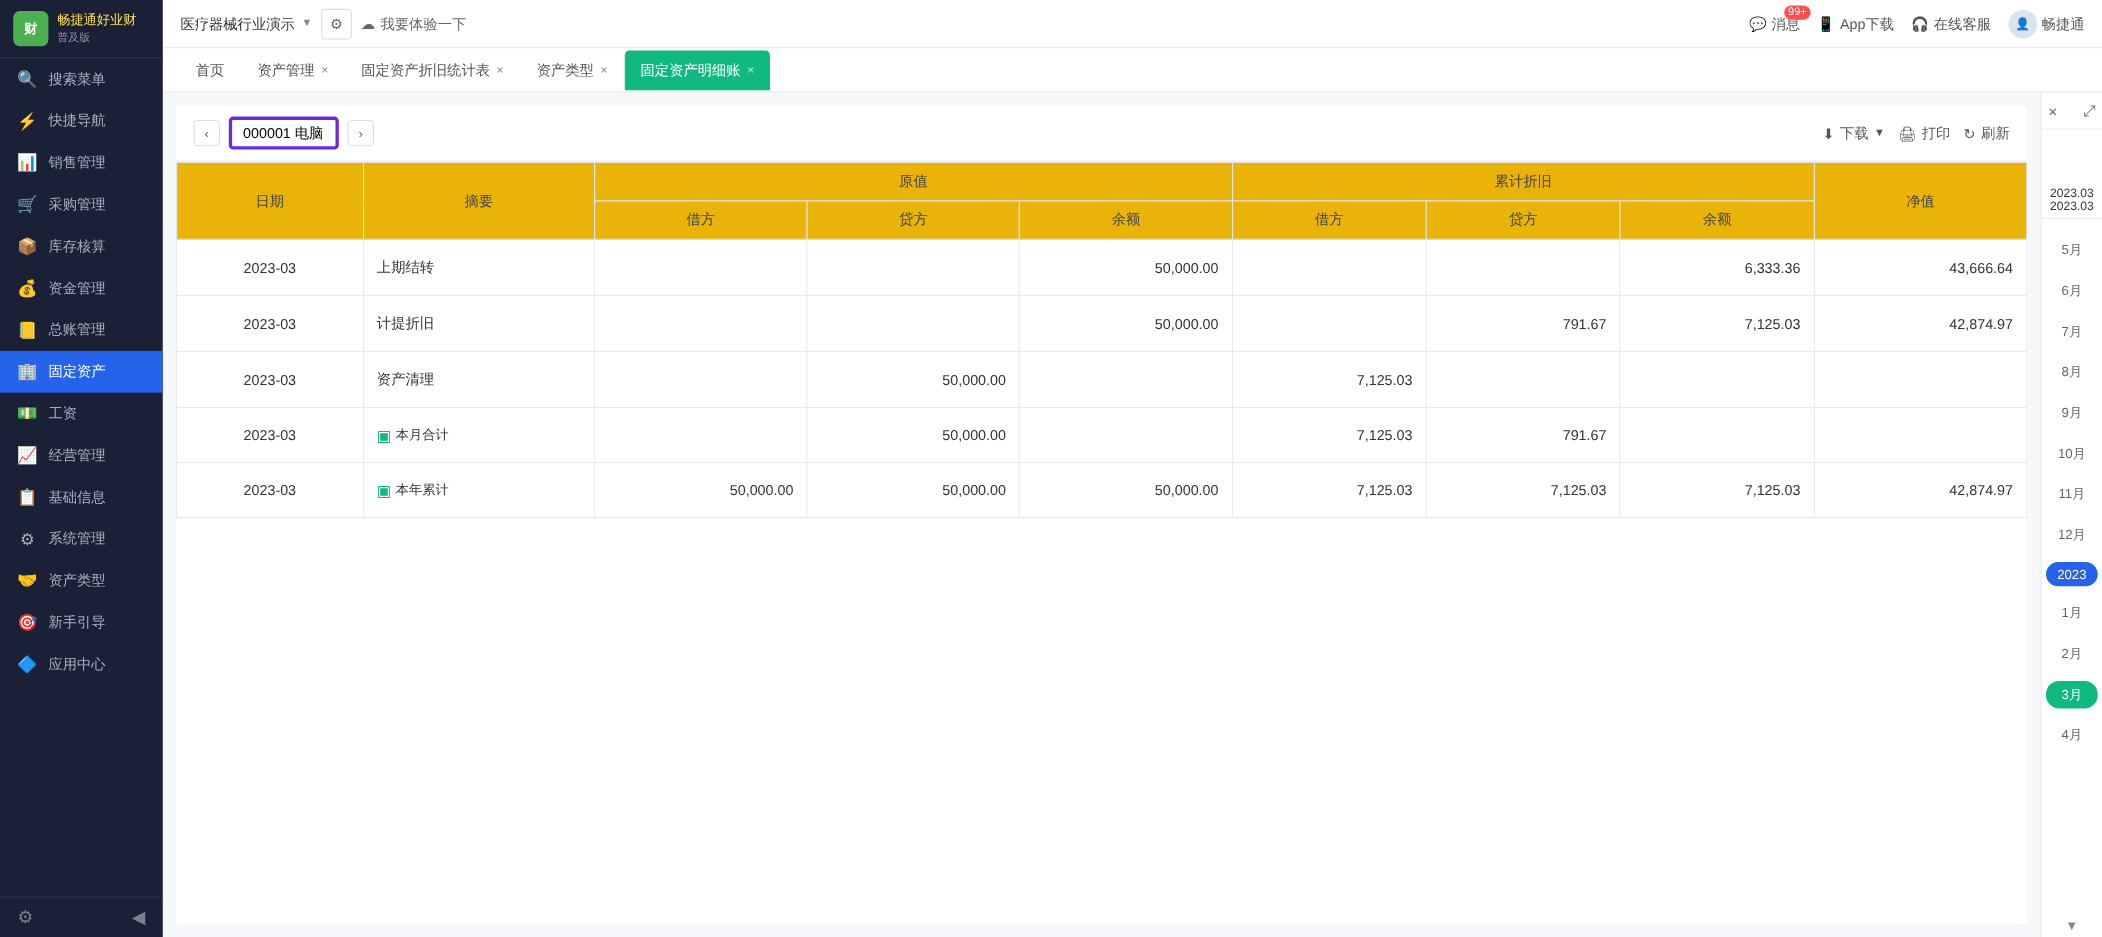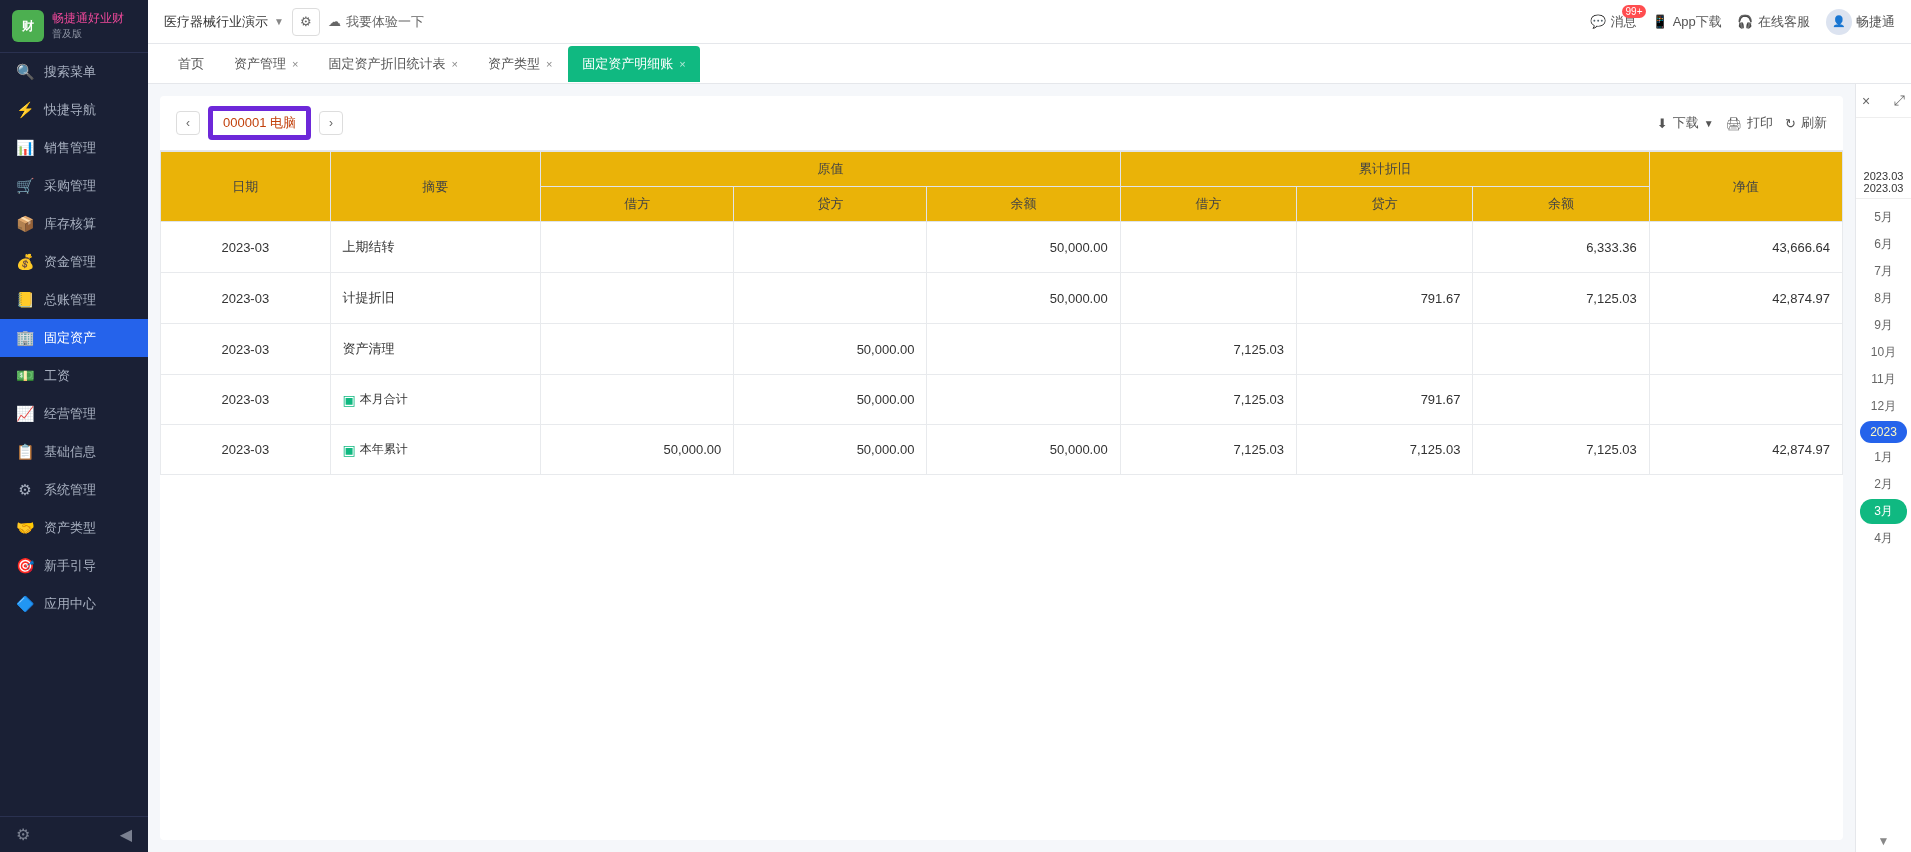--- a/index.html
+++ b/index.html
@@ -22,21 +22,21 @@
       gap: 8px;
       border-bottom: 1px solid #2a3150;
     }
     .sidebar-logo-icon {
       width: 32px; height: 32px;
       background: #4caf50;
       border-radius: 6px;
       display: flex; align-items: center; justify-content: center;
       color: white; font-size: 12px; font-weight: bold;
     }
-    .sidebar-logo-text { font-size: 12px; color: #ec4899; line-height: 1.3; }
+    .sidebar-logo-text { font-size: 12px; color: #fde047; line-height: 1.3; }
     .sidebar-logo-sub { font-size: 10px; color: #8a90a0; }
 
     .sidebar-scroll { flex: 1; overflow-y: auto; }
     .sidebar-item {
       display: flex; align-items: center; gap: 10px;
       padding: 10px 16px;
       cursor: pointer;
       color: #a8b0c0;
       font-size: 13px;
       transition: background 0.15s;
@@ -123,22 +123,22 @@
       display: flex; align-items: center; justify-content: space-between;
     }
     .asset-nav { display: flex; align-items: center; gap: 8px; }
     .nav-arrow {
       width: 24px; height: 24px;
       border: 1px solid #ddd; border-radius: 4px;
       display: flex; align-items: center; justify-content: center;
       cursor: pointer; color: #666; font-size: 12px;
     }
     .asset-code-box {
-      border: 5px solid #6d28d9; border-radius: 4px;
-      padding: 3px 10px; font-size: 13px; color: #c2410c;
+      border: 3px solid #6d28d9; border-radius: 4px;
+      padding: 3px 10px; font-size: 13px; color: #000000;
       background: #fff; min-width: 100px;
     }
     .action-buttons { display: flex; align-items: center; gap: 12px; }
     .action-btn {
       display: flex; align-items: center; gap: 5px;
       font-size: 13px; color: #555; cursor: pointer;
     }
 
     
     .table-container { flex: 1; overflow: auto; }
@@ -183,21 +183,21 @@
       padding: 8px 6px;
       border-bottom: 1px solid #eee;
     }
     .timeline-close-btn { cursor: pointer; font-size: 14px; color: #666; }
     .timeline-expand-btn { cursor: pointer; font-size: 14px; color: #666; }
     .timeline-scroll { flex: 1; overflow-y: auto; padding: 4px 0; }
     .timeline-month {
       font-size: 12px; color: #666;
       text-align: center; padding: 4px 2px;
       cursor: pointer;
-      border-radius: 4px; margin: 2px 4px;
+      border-radius: 4px; margin: 12px 4px;
     }
     .timeline-month.active { background: #10b981; color: #fff; border-radius: 12px; }
     .timeline-month.year-active { background: #2563eb; color: #fef9c3; border-radius: 12px; }
     .timeline-arrow {
       text-align: center; padding: 4px; cursor: pointer;
       color: #888; font-size: 12px;
     }
   </style>
 </head>
 <body>

